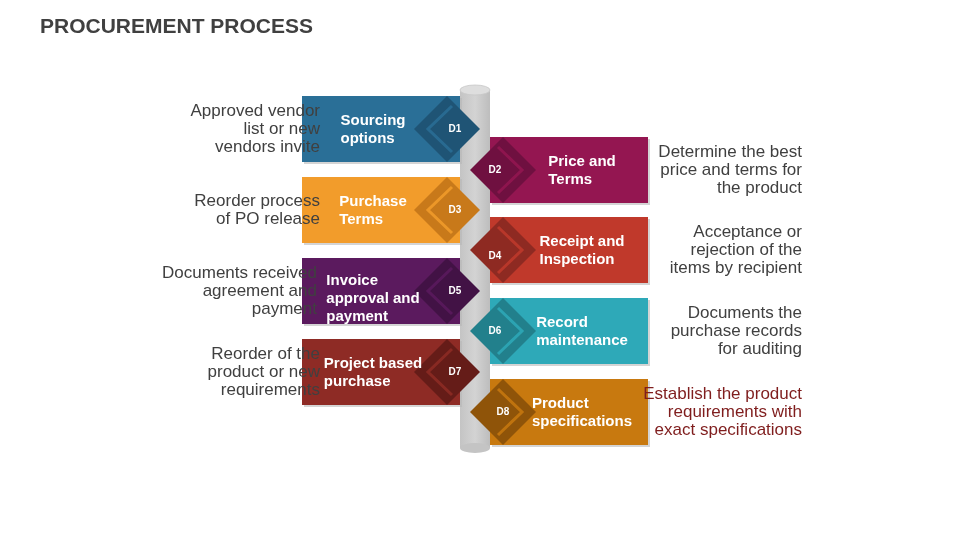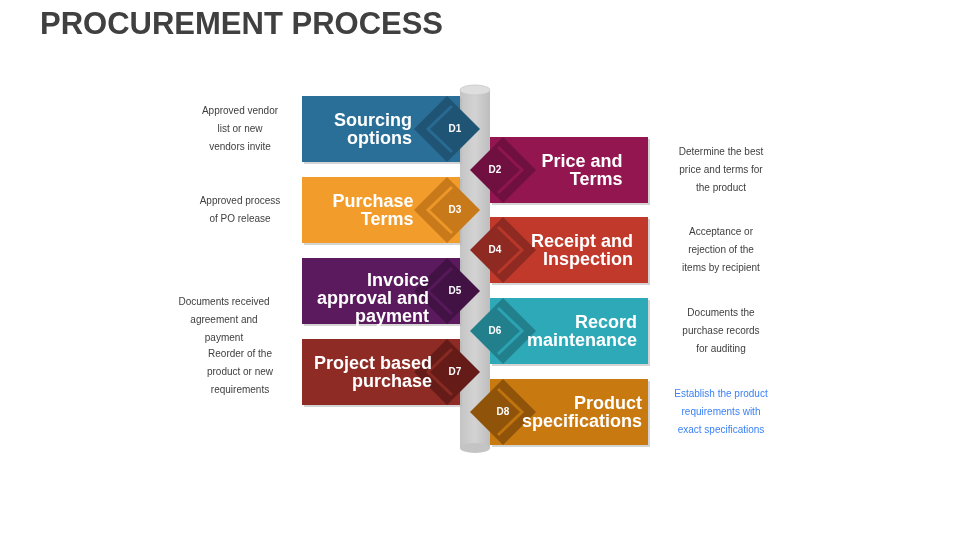--- a/index.html
+++ b/index.html
@@ -1,21 +1,21 @@
 <!DOCTYPE html>
 <html><head>
 <meta charset="utf-8">
 <style>
   html, body { margin: 0; padding: 0; background: #ffffff; }
   body { width: 960px; height: 540px; position: relative; overflow: hidden; font-family: "Liberation Sans", "DejaVu Sans", sans-serif; }
-  .title { position: absolute; left: 40px; top: 6px; font-size: 31px; font-weight: bold; color: #404040; letter-spacing: 0px; font-family: "Liberation Sans", sans-serif; }
+  .title { position: absolute; left: 40px; top: 14px; font-size: 21px; font-weight: bold; color: #404040; letter-spacing: 0px; font-family: "Liberation Sans", sans-serif; }
   svg.diagram { position: absolute; left: 0; top: 0; }
-  .box-label { position: absolute; color: #ffffff; font-weight: bold; font-size: 18px; line-height: 18px; text-align: right; display: flex; align-items: center; justify-content: center; white-space: pre-line; font-family: "Liberation Sans", sans-serif; }
+  .box-label { position: absolute; color: #ffffff; font-weight: bold; font-size: 15px; line-height: 18px; text-align: left; display: flex; align-items: center; justify-content: center; white-space: pre-line; font-family: "Liberation Sans", sans-serif; }
   .step-id { position: absolute; color: #ffffff; font-weight: bold; font-size: 10px; text-align: center; width: 30px; line-height: 16px; font-family: "Liberation Sans", sans-serif; }
-  .desc { position: absolute; color: #404040; font-size: 10px; line-height: 18px; text-align: center; white-space: pre-line; font-family: "Liberation Sans", sans-serif; }
+  .desc { position: absolute; color: #404040; font-size: 17px; line-height: 18px; text-align: right; white-space: pre-line; font-family: "Liberation Sans", sans-serif; }
 </style>
 </head>
 <body>
 
 <div class="title">PROCUREMENT PROCESS</div>
 
 <svg class="diagram" width="960" height="540" viewBox="0 0 960 540">
   <defs>
     <linearGradient id="cylGrad" x1="0" x2="1" y1="0" y2="0">
       <stop offset="0" stop-color="#c4c4c4"></stop>
@@ -90,46 +90,46 @@
 vendors invite</div>
     <div class="box-label" style="left: 520px; width: 124px; top: 137px; height: 66px;">Price and
 Terms</div>
     <div class="step-id" style="left: 480px; top: 162px;">D2</div>
     <div class="desc" style="color: rgb(64, 64, 64); top: 143px; left: 640px; width: 162px;">Determine the best
 price and terms for
 the product</div>
     <div class="box-label" style="left: 306px; width: 134px; top: 177px; height: 66px;">Purchase
 Terms</div>
     <div class="step-id" style="left: 440px; top: 202px;">D3</div>
-    <div class="desc" style="color: rgb(64, 64, 64); top: 192px; left: 160px; width: 160px;">Approved process
+    <div class="desc" style="color: rgb(64, 64, 64); top: 192px; left: 160px; width: 160px;">Reorder process
 of PO release</div>
     <div class="box-label" style="left: 520px; width: 124px; top: 217px; height: 66px;">Receipt and
 Inspection</div>
-    <div class="step-id" style="left: 480px; top: 242px;">D4</div>
+    <div class="step-id" style="left: 480px; top: 248px;">D4</div>
     <div class="desc" style="color: rgb(64, 64, 64); top: 223px; left: 640px; width: 162px;">Acceptance or
 rejection of the
 items by recipient</div>
     <div class="box-label" style="left: 306px; width: 134px; top: 258px; height: 80px;">Invoice
 approval and
 payment</div>
     <div class="step-id" style="left: 440px; top: 283px;">D5</div>
-    <div class="desc" style="color: rgb(64, 64, 64); top: 264px; left: 144px; width: 160px; margin-top: 29px;">Documents received
+    <div class="desc" style="color: rgb(64, 64, 64); top: 264px; left: 157px; width: 160px;">Documents received
 agreement and
 payment</div>
     <div class="box-label" style="left: 520px; width: 124px; top: 298px; height: 66px;">Record
 maintenance</div>
     <div class="step-id" style="left: 480px; top: 323px;">D6</div>
     <div class="desc" style="color: rgb(64, 64, 64); top: 304px; left: 640px; width: 162px;">Documents the
 purchase records
 for auditing</div>
     <div class="box-label" style="left: 306px; width: 134px; top: 339px; height: 66px;">Project based
 purchase</div>
     <div class="step-id" style="left: 440px; top: 364px;">D7</div>
     <div class="desc" style="color: rgb(64, 64, 64); top: 345px; left: 160px; width: 160px;">Reorder of the
 product or new
 requirements</div>
     <div class="box-label" style="left: 520px; width: 124px; top: 379px; height: 66px;">Product
 specifications</div>
     <div class="step-id" style="left: 488px; top: 404px;">D8</div>
-    <div class="desc" style="color: #3b82f6; top: 385px; left: 640px; width: 162px;">Establish the product
+    <div class="desc" style="color: #7f1d1d; top: 385px; left: 640px; width: 162px;">Establish the product
 requirements with
 exact specifications</div>
   </div>
 
 </body></html>

